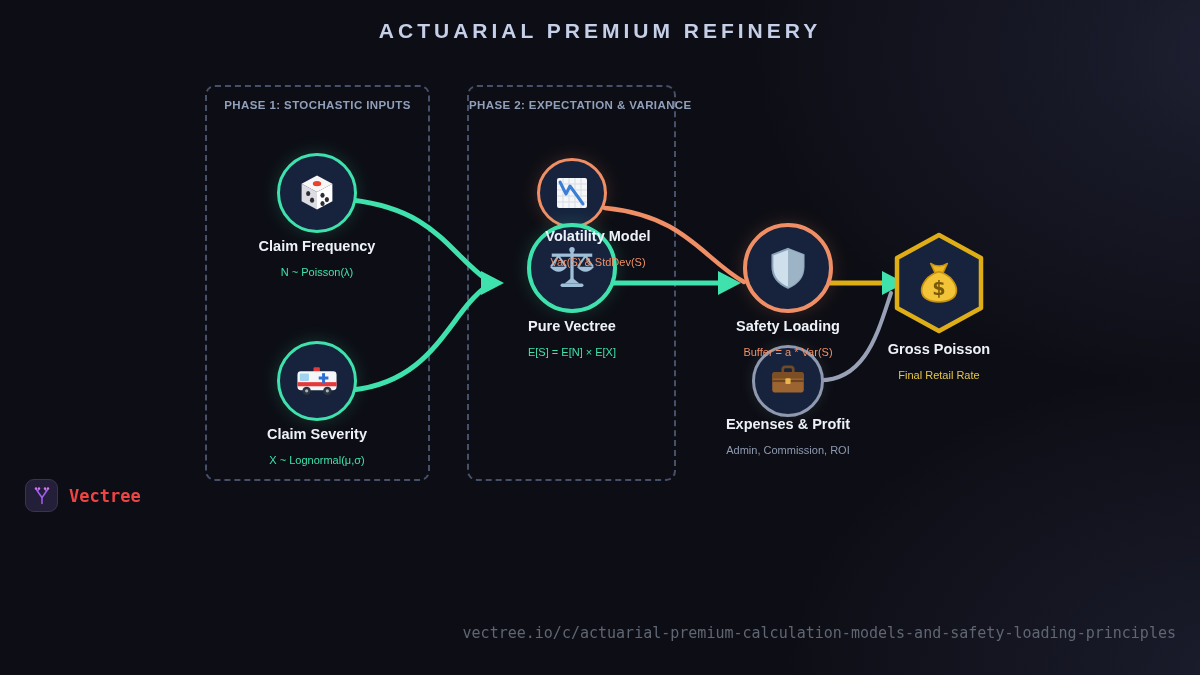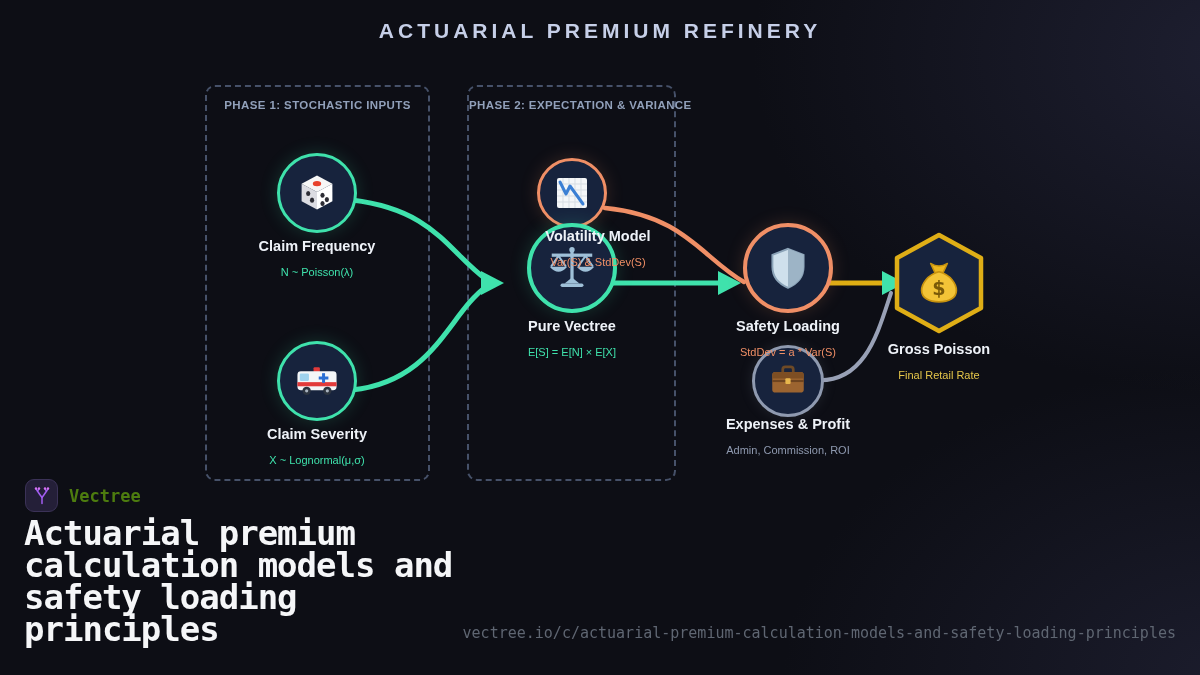--- a/index.html
+++ b/index.html
@@ -70,21 +70,21 @@
   #t-expense   { left:698px; top:416px; }
   #t-gross     { left:849px; top:341px; }
 
   .brand { position:absolute; left:25px; top:479px; display:flex; align-items:center; z-index:5; }
   .brand-logo {
     width:33px; height:33px; border-radius:9px; background:#241f38;
     border:1px solid #3b3257; display:flex; align-items:center; justify-content:center;
   }
   .brand-name {
     margin-left:11px; font-family:"DejaVu Sans Mono", monospace;
-    font-weight:bold; font-size:17px; color:#4d7c0f;
+    font-weight:bold; font-size:17px; color:#ef4444;
   }
 
   .page-heading {
     position:absolute; left:24px; top:517px; z-index:5;
     font-family:"DejaVu Sans Mono", monospace; font-weight:bold;
     font-size:34px; line-height:32px; color:#f5f6f8; letter-spacing:-1px;
   }
   .page-url {
     position:absolute; right:24px; top:624px; z-index:5;
     font-family:"DejaVu Sans Mono", monospace; font-size:15px; color:#5f6672;
@@ -217,21 +217,21 @@
   <div class="node-text" id="t-volat">
     <div class="lbl">Volatility Model</div>
     <div class="sub sub-salmon">Var(S) &amp; StdDev(S)</div>
   </div>
   <div class="node-text" id="t-pure">
     <div class="lbl">Pure Vectree</div>
     <div class="sub sub-teal">E[S] = E[N] × E[X]</div>
   </div>
   <div class="node-text" id="t-safety">
     <div class="lbl">Safety Loading</div>
-    <div class="sub sub-salmon">StdDev = a * Var(S)</div>
+    <div class="sub sub-salmon">Buffer = a * Var(S)</div>
   </div>
   <div class="node-text" id="t-expense">
     <div class="lbl">Expenses &amp; Profit</div>
     <div class="sub sub-slate">Admin, Commission, ROI</div>
   </div>
   <div class="node-text" id="t-gross">
     <div class="lbl">Gross Poisson</div>
     <div class="sub sub-gold">Final Retail Rate</div>
   </div>
 
@@ -249,22 +249,16 @@
           <circle cx="8" cy="6" r="1.6"></circle>
             <circle cx="12" cy="6" r="1.6"></circle>
           <circle cx="20" cy="6" r="1.6"></circle>
             <circle cx="24" cy="6" r="1.6"></circle>
         </g>
       </svg>
     </div>
     <div class="brand-name">Vectree</div>
   </div>
 
-  <div class="page-heading">
-    <div>Actuarial premium</div>
-    <div>calculation models and</div>
-    <div>safety loading</div>
-    <div>principles</div>
-  </div>
 
   <div class="page-url">vectree.io/c/actuarial-premium-calculation-models-and-safety-loading-principles</div>
 
 </div>
 
 </body></html>

